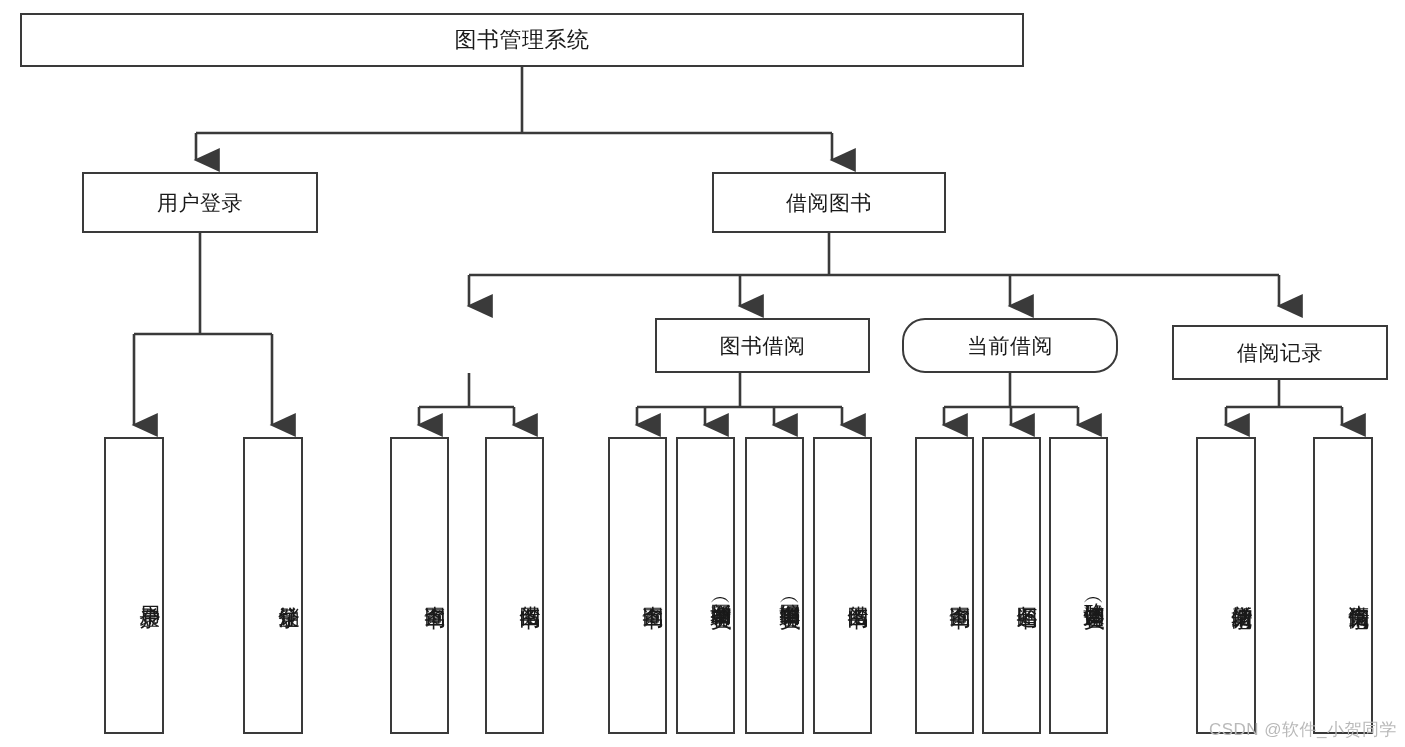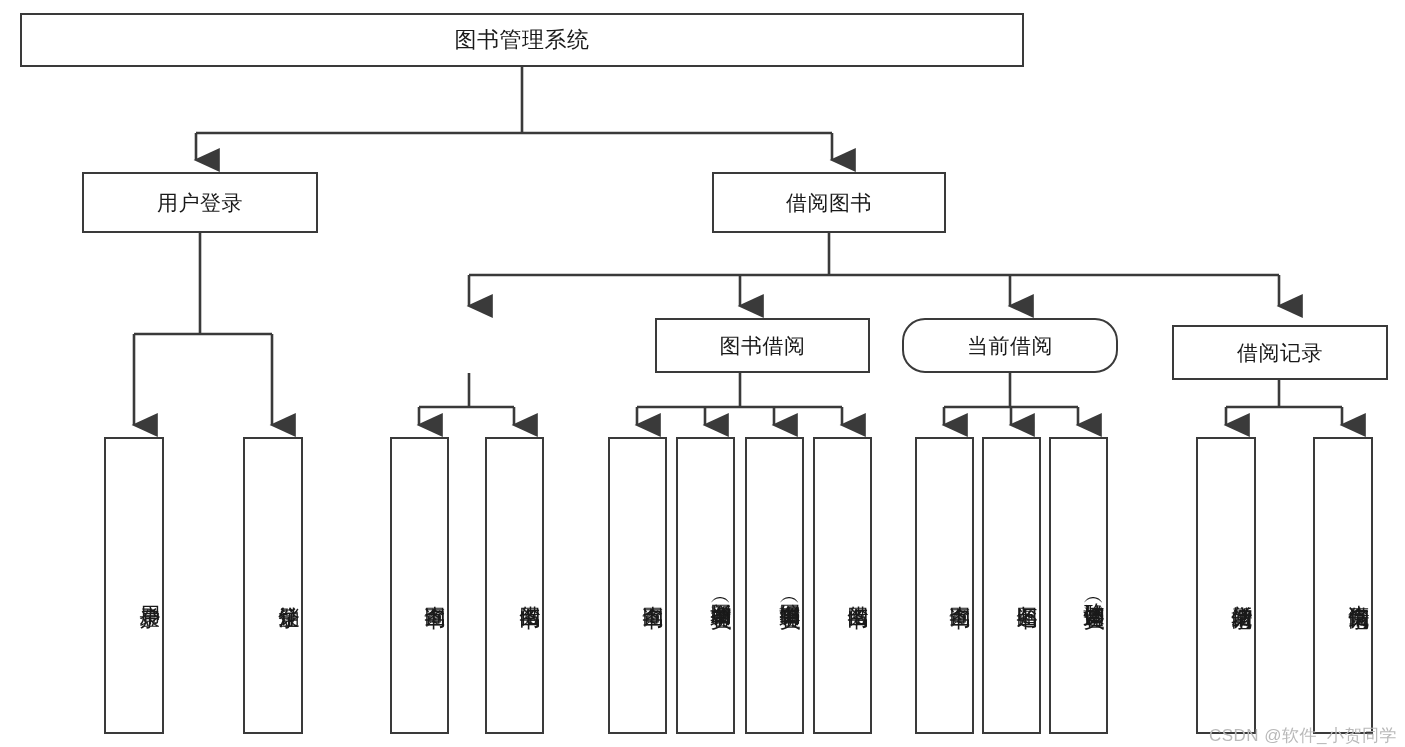--- a/index.html
+++ b/index.html
@@ -55,21 +55,21 @@
     position: absolute;
     left: 0;
     top: 0;
     width: 1405px;
     height: 747px;
     pointer-events: none;
   }
   #watermark {
     position: absolute;
     right: 8px;
-    bottom: 0;
+    bottom: 6px;
     font-size: 17px;
     color: #b9b9b9;
     letter-spacing: 0.5px;
     white-space: nowrap;
   }
 </style>
 </head>
 <body>
 
 <div id="canvas">

